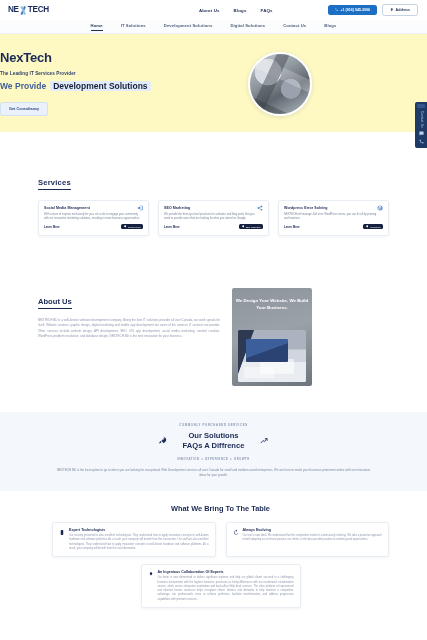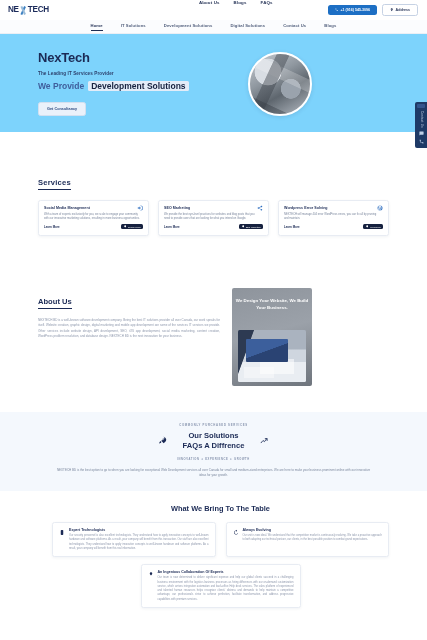--- a/index.html
+++ b/index.html
@@ -7,21 +7,21 @@
     width: 427px; height: 640px;
     background: #ffffff;
     font-family: "Liberation Sans", sans-serif;
     overflow: hidden;
   }
   .page { width: 427px; height: 640px; position: relative; background:#fff; }
 
   
   .topbar {
     height: 20px; background: #ffffff;
-    display: flex; 
+    display: flex; align-items: center;
     padding: 0 9px 0 8px;
     position: relative;
     gap: 28px;
   }
   .logo { display: flex; align-items: center; gap: 1px; }
   .logo-mark {
     font-size: 8.2px; font-weight: 800; letter-spacing: -0.3px;
     color: #1c2b5a; line-height: 1;
   }
   .logo-x {
@@ -57,22 +57,22 @@
     display:flex; align-items:center; justify-content:center; gap:18px;
   }
   .mainnav a {
     font-size:4.2px; color:#53607d; text-decoration:none; font-weight:600;
     letter-spacing:0.1px; padding-bottom:2px; white-space:nowrap;
   }
   .mainnav a.active { color:#1f2d52; border-bottom:1px solid #1f2d52; }
 
   
   .hero {
-    height:98px; background:#7dd3fc; position:relative;
-    display:flex; align-items:center; padding-left:38px;
+    height:98px; background:#fef9c3; position:relative;
+    display:flex; align-items:center; 
   }
   .hero-left { width:185px; }
   .hero-title { font-size:13px; font-weight:800; color:#1b2a55; letter-spacing:-0.2px; }
   .hero-sub { font-size:4.6px; font-weight:700; color:#2c3f6b; margin-top:6px; letter-spacing:0.1px; }
   .hero-line { margin-top:5px; display:flex; align-items:flex-start; gap:4px; }
   .hero-provide { font-size:8.5px; font-weight:800; color:#3f5e9c; }
   .hero-rotate {
     font-size:8.5px; font-weight:800; color:#16213f; background:#e3ecf8;
     padding:0 3px; border-radius:1.5px;
   }

